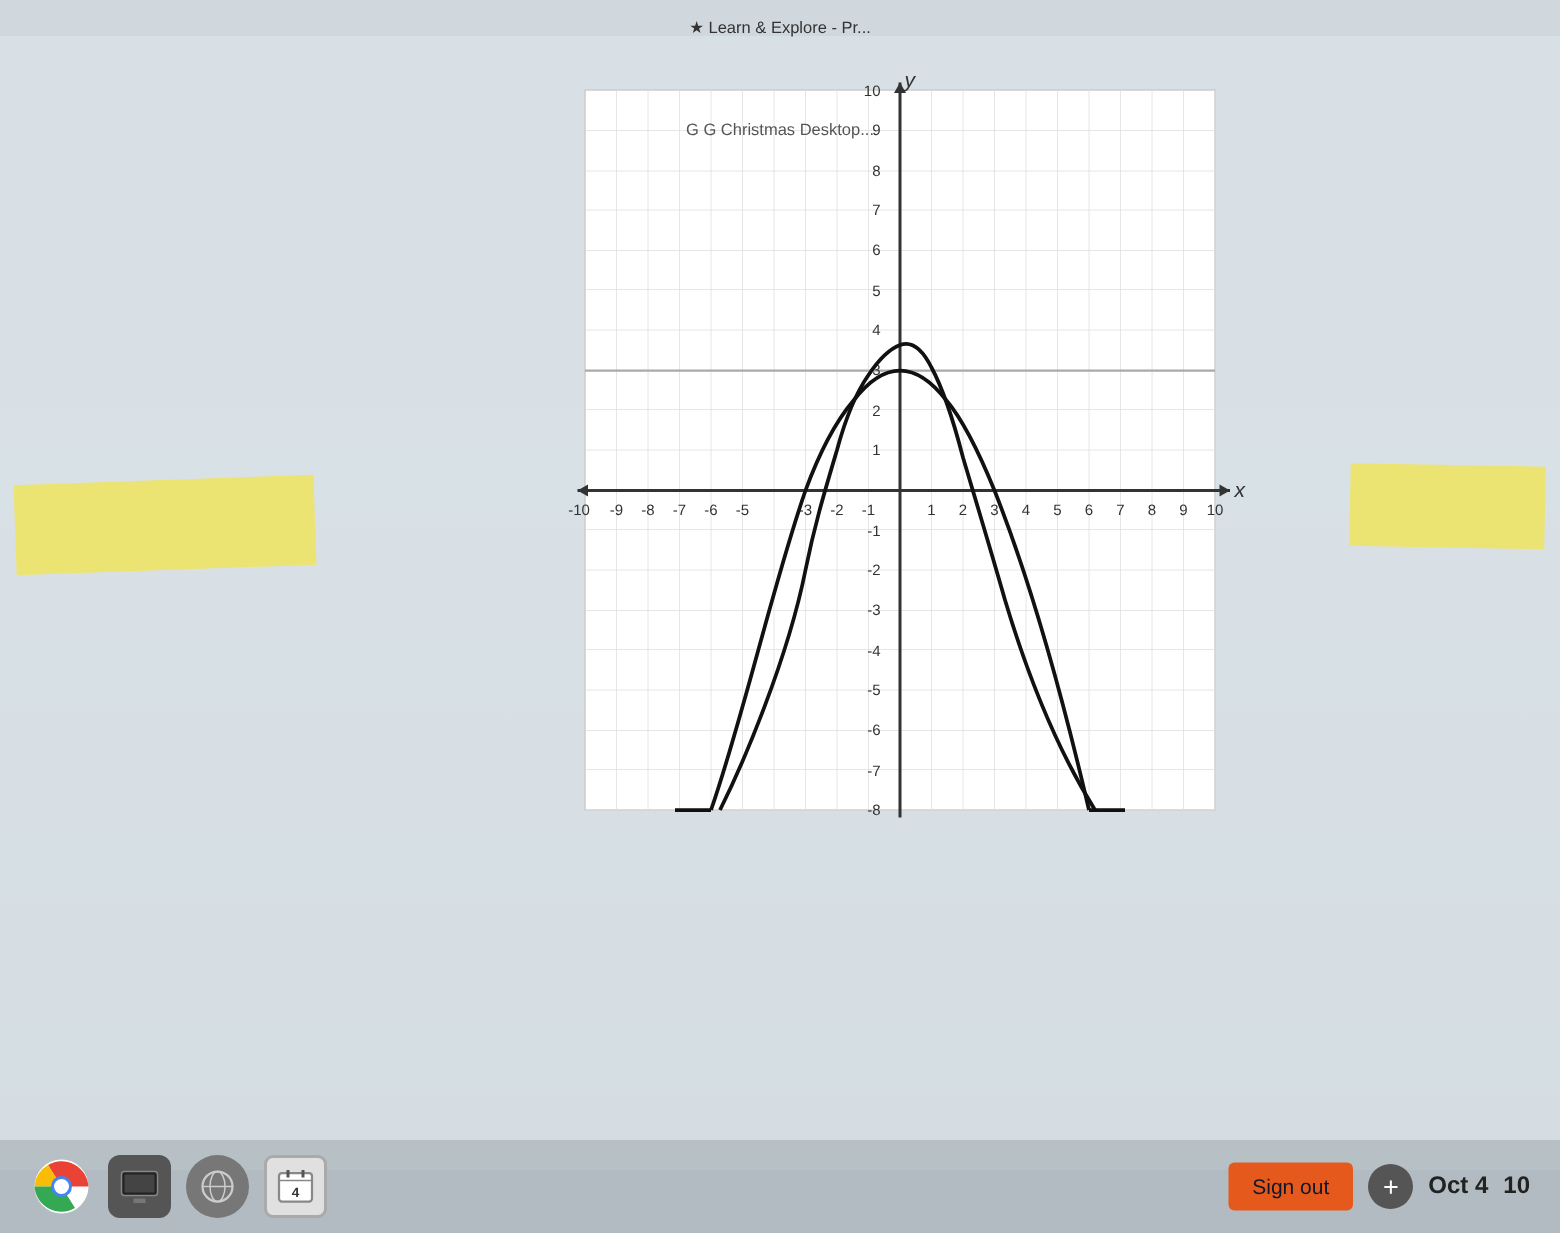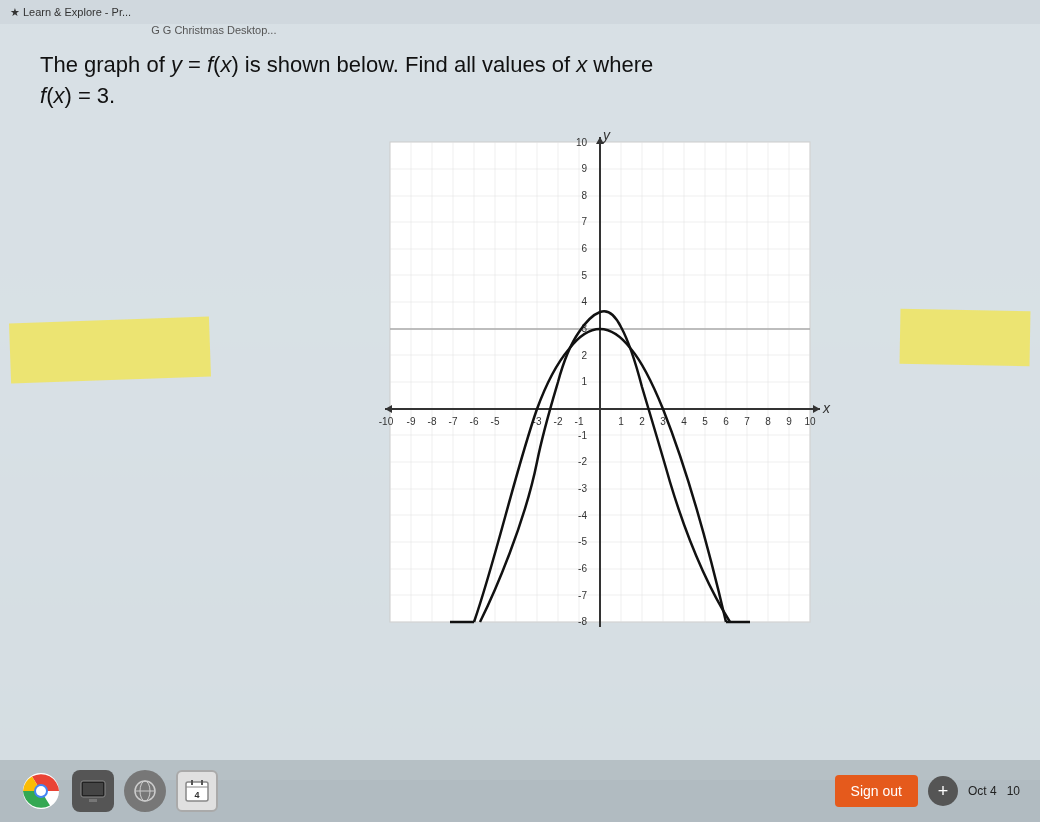--- a/index.html
+++ b/index.html
@@ -42,20 +42,21 @@
       right: 0;
       height: 22px;
       background: #d0d8de;
       display: flex;
       align-items: center;
       padding: 12px 10px;
       gap: 20px;
       font-size: 11px;
       color: #333;
       z-index: 10;
+      flex-direction: column;
     }
 
     .question-text {
       font-size: 22px;
       color: #111;
       line-height: 1.4;
       margin-bottom: 20px;
       max-width: 700px;
     }
 
@@ -88,21 +89,21 @@
       height: 42px;
       border-radius: 50%;
       display: flex;
       align-items: center;
       justify-content: center;
       cursor: pointer;
     }
 
     .sign-out-btn {
       background: #e55a1c;
-      color: #ffffff;
+      color: #0f172a;
       border: none;
       padding: 8px 16px;
       border-radius: 4px;
       font-size: 14px;
       cursor: pointer;
       margin-left: auto;
     }
 
     .plus-btn {
       width: 30px;
@@ -113,22 +114,22 @@
       border: none;
       font-size: 18px;
       cursor: pointer;
       display: flex;
       align-items: center;
       justify-content: center;
     }
 
     .date-text {
       color: #222;
-      font-size: 12px;
-      font-weight: normal;
+      font-size: 16px;
+      font-weight: bold;
     }
 
     
     .sticky-left {
       position: absolute;
       left: 10px;
       top: 320px;
       width: 200px;
       height: 60px;
       background: #f5e642;
@@ -163,24 +164,20 @@
   <span style="cursor:pointer; color:#333;">
     ★ <span>Learn &amp; Explore - Pr...</span>
   </span>
   <span style="cursor:pointer; color:#555;margin-top:36px;">
     G <span>G Christmas Desktop...</span>
   </span>
 </div>
 
 <div class="main-content">
 
-  <div class="question-text">
-    <span>The graph of <em>y</em> = <em>f</em>(<em>x</em>) is shown below. Find all values of <em>x</em> where</span><br>
-    <span><em>f</em>(<em>x</em>) = 3.</span>
-  </div>
 
   <div class="graph-container">
     <svg class="graph-svg" width="520" height="540" viewBox="0 0 520 540">
 
       <rect x="60" y="10" width="420" height="480" fill="white" stroke="#ccc" stroke-width="1"></rect>
 
       <g stroke="#ddd" stroke-width="0.5">
 
         <line x1="81" y1="10" x2="81" y2="490"></line>
         <line x1="102" y1="10" x2="102" y2="490"></line>

